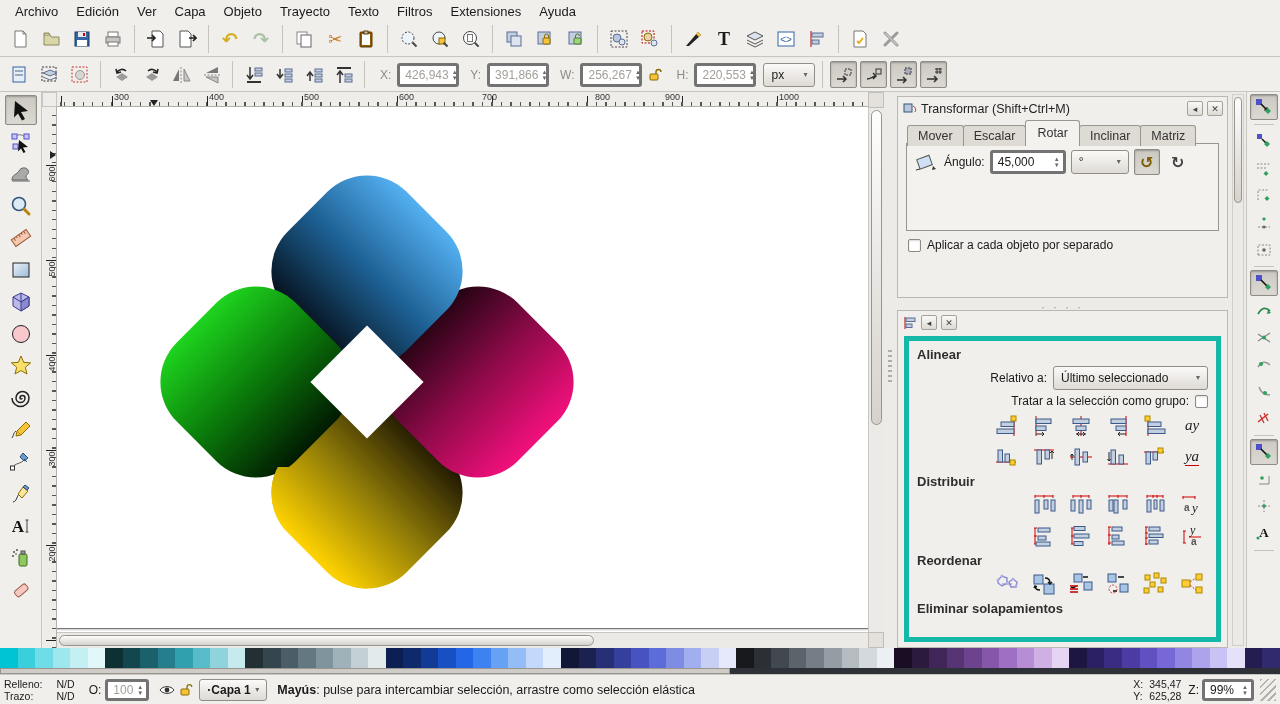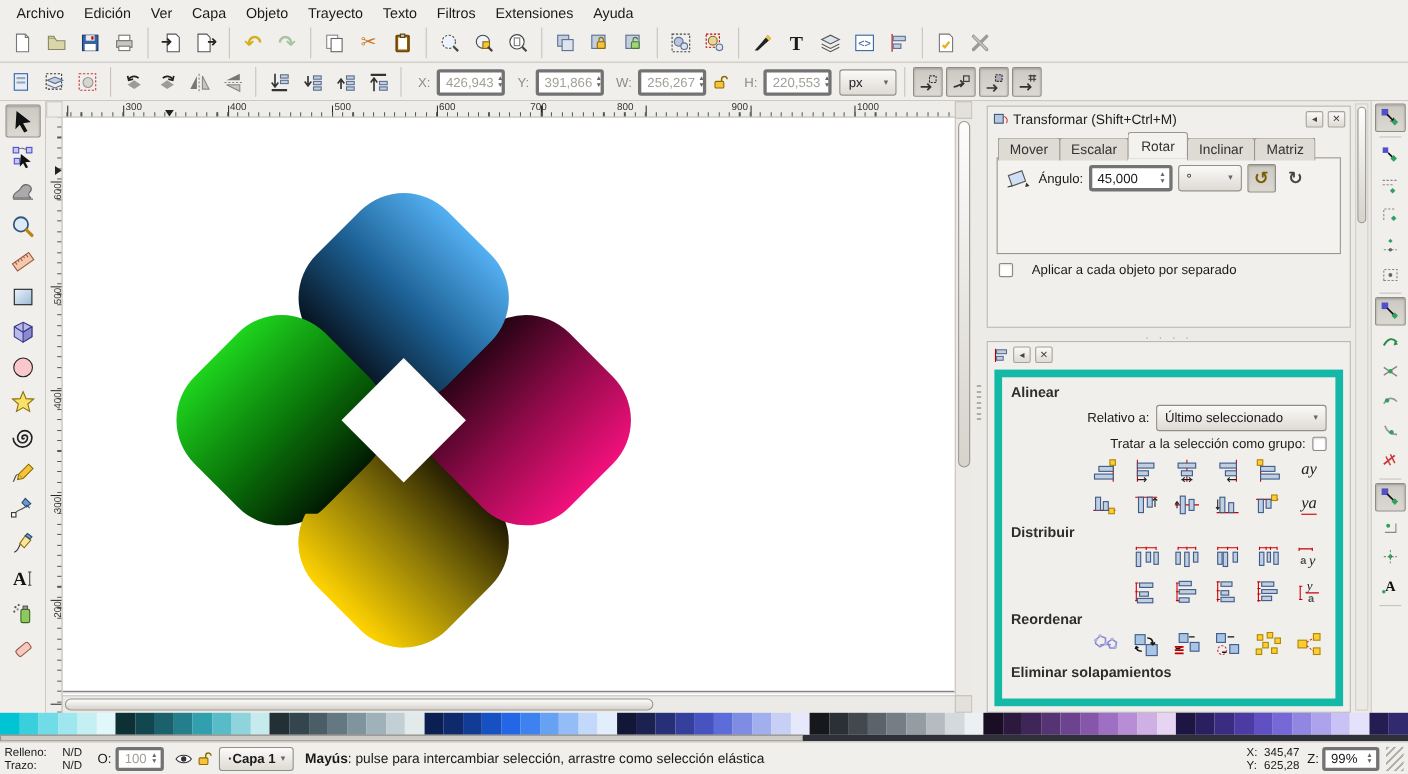--- a/index.html
+++ b/index.html
@@ -84,26 +84,26 @@
   .dlg-wbtn { width:16px; height:15px; font-size:9px; display:flex; align-items:center; justify-content:center;
               border:1px solid #a5a29b; background:linear-gradient(#fbfaf8,#dedad4); border-radius:2px; color:#444; }
   #transform-dialog { top:4px; height:202px; }
   .tabrow { display:flex; padding-left:9px; height:24px; align-items:flex-end; position:relative; z-index:2; }
   .tab { padding:3px 10px 3px; background:#dedad4; border:1px solid #9a968f; border-bottom:none;
          border-radius:3px 3px 0 0; margin-right:-1px; font-size:12.5px; color:#333; position:relative; top:2px; }
   .tab.active { background:#f4f2ef; top:0; padding:5px 11px 4px; z-index:3; }
   .notebook { margin:-1px 8px 0; border:1px solid #9a968f; height:88px; background:#f4f2ef; position:relative; z-index:1;
               padding:5px 6px; }
   .angle-row { display:flex; align-items:center; gap:5px; }
-  .chkrow { display:flex; align-items:center; gap:17px; padding:7px 10px 0; }
+  .chkrow { display:flex; align-items:center; gap:6px; padding:7px 10px 0; }
   .btnrow { display:flex; justify-content:flex-end; gap:7px; padding:6px 8px 0; }
   .btnrow .gtkbtn { width:88px; height:26px; font-size:12.5px; }
   #dock-handle { position:absolute; left:897px; top:210px; width:331px; text-align:center; color:#8f8b84; font-size:10px; letter-spacing:3px; }
   #align-dialog { top:218px; height:338px; }
-  .adlg-frame { margin:2px 6px 0; border:7px solid #14b8a6; padding:3px 8px 0; height:306px; overflow:hidden; }
+  .adlg-frame { margin:2px 6px 0; border:5px solid #14b8a6; padding:3px 8px 0; height:306px; overflow:hidden; }
   .sect-h { font-weight:bold; font-size:13px; color:#2e2e2e; margin:3px 0 2px; }
   .alrow { display:flex; justify-content:flex-end; align-items:center; gap:6px; margin:4px 0; }
   .iconrow { display:flex; justify-content:flex-end; gap:5px; margin:2px 0 4px; }
   .iconrow .btn { width:32px; height:27px; }
   .ay { font-family:"Liberation Serif","DejaVu Serif",serif; font-style:italic; font-size:15px; color:#222; }
   #dock-scroll { position:absolute; left:1232px; top:2px; width:12px; height:552px; background:#eceae6; border:1px solid #d2cfc9; }
   #dock-scroll .thumb { position:absolute; left:1px; top:2px; width:8px; height:106px; border-radius:4px; }
 
   
   #snapbar { position:absolute; left:1246px; top:0; width:34px; height:556px; background:#f1efec;
@@ -688,21 +688,21 @@
   </div>
 
   <div id="canvas-area">
     <div id="ruler-corner"></div>
     <div id="hruler">
       <span class="hrl" style="left:57px">300</span>
       <span class="hrl" style="left:152px">400</span>
       <span class="hrl" style="left:247px">500</span>
       <span class="hrl" style="left:342px">600</span>
       <span class="hrl" style="left:425px">700</span>
-      <span class="hrl" style="left:504px">800</span>
+      <span class="hrl" style="left:538px">800</span>
       <span class="hrl" style="left:608px">900</span>
       <span class="hrl" style="left:722px">1000</span>
       <div id="hmarker"></div>
     </div>
     <div id="vruler">
       <span class="vrl" style="top:62px">600</span>
       <span class="vrl" style="top:157px">500</span>
       <span class="vrl" style="top:252px">400</span>
       <span class="vrl" style="top:347px">300</span>
       <span class="vrl" style="top:442px">200</span>

